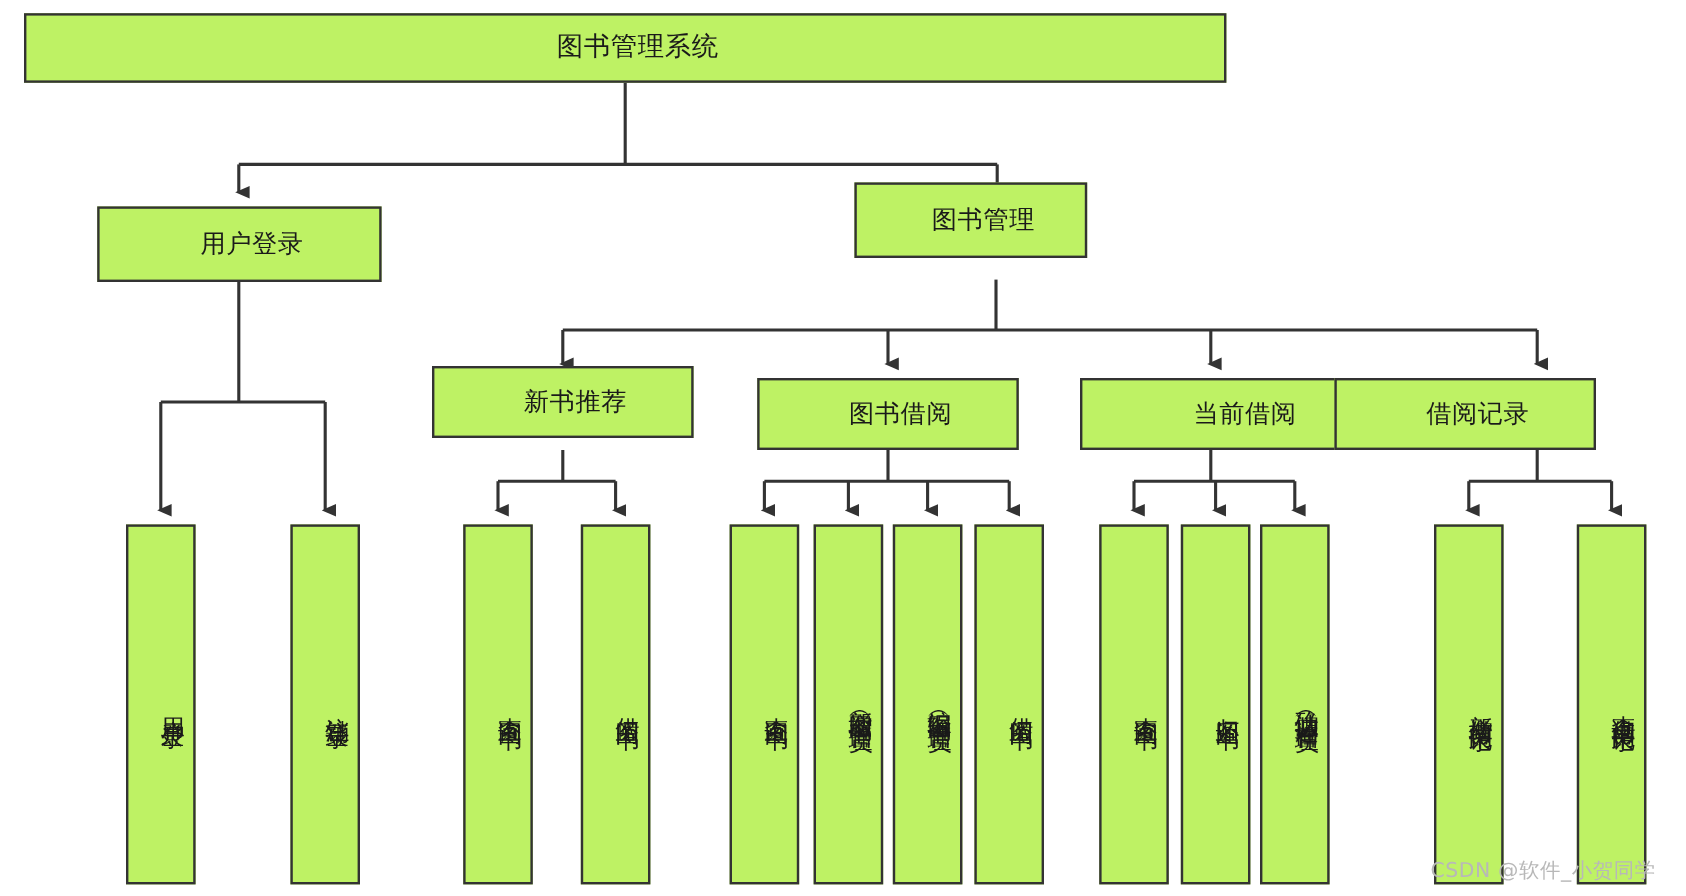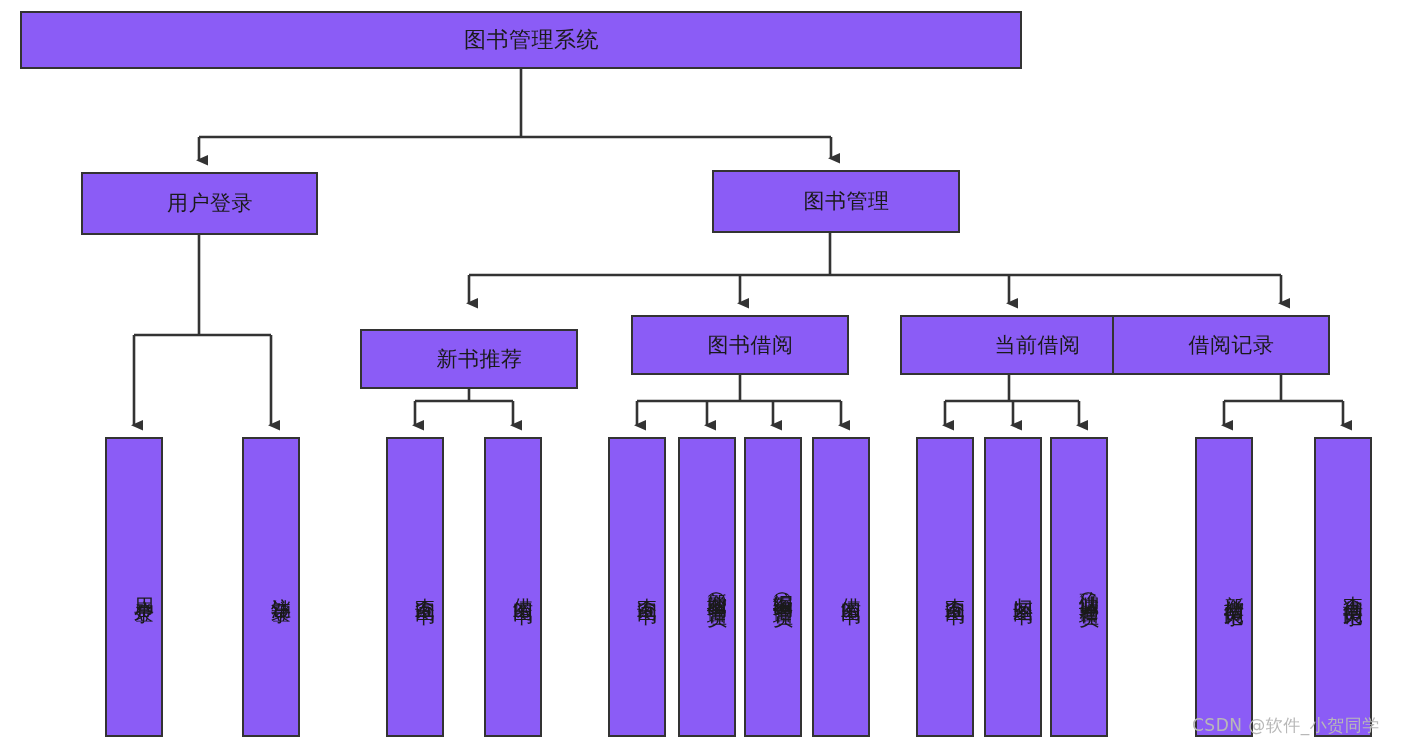--- a/index.html
+++ b/index.html
@@ -21,21 +21,21 @@
     position: absolute;
     left: 0;
     top: 0;
     width: 1405px;
     height: 747px;
     pointer-events: none;
   }
   .node {
     position: absolute;
     box-sizing: border-box;
-    background: #8b5cf6;
+    background: #bef264;
     border: 2.5px solid #333333;
     display: flex;
     align-items: center;
     justify-content: center;
     overflow: hidden;
     padding-left: 21px;
   }
   .node .label {
     color: #1a1a1a;
     font-size: 21px;
@@ -115,25 +115,25 @@
     </g>
   </svg>
 
   <div class="node root" style="left:20px; top:11px; width:1002px; height:58px;">
     <span class="label">图书管理系统</span>
   </div>
 
   <div class="node" style="left:81px; top:172px; width:237px; height:63px;">
     <span class="label">用户登录</span>
   </div>
-  <div class="node" style="left:712px; top:170px; width:248px; height:63px;">
+  <div class="node" style="left:712px; top:152px; width:194px; height:63px;">
     <span class="label">图书管理</span>
   </div>
 
-  <div class="node" style="left:360px; top:329px; width:218px; height:60px;">
+  <div class="node" style="left:360px; top:305px; width:218px; height:60px;">
     <span class="label">新书推荐</span>
   </div>
   <div class="node" style="left:631px; top:315px; width:218px; height:60px;justify-content:center;">
     <span class="label">图书借阅</span>
   </div>
   <div class="node" style="left:900px; top:315px; width:254px; height:60px;">
     <span class="label">当前借阅</span>
   </div>
   <div class="node" style="left:1112px; top:315px; width:218px; height:60px;">
     <span class="label">借阅记录</span>

